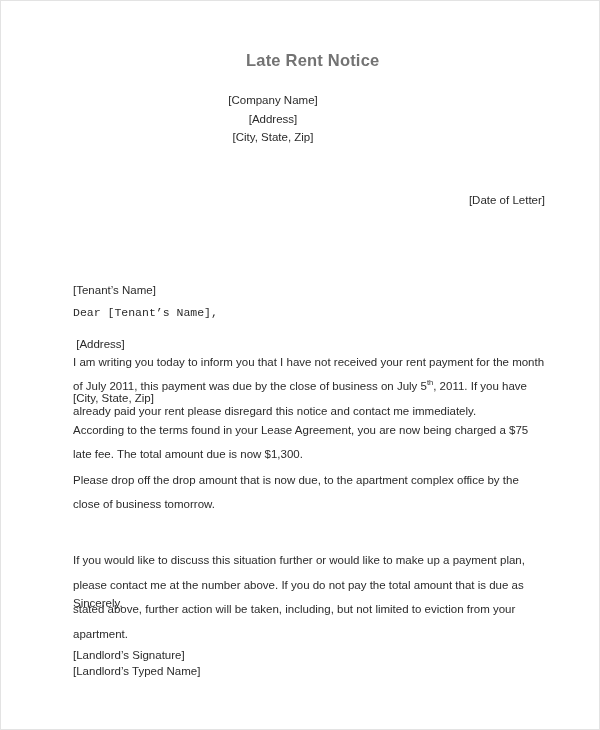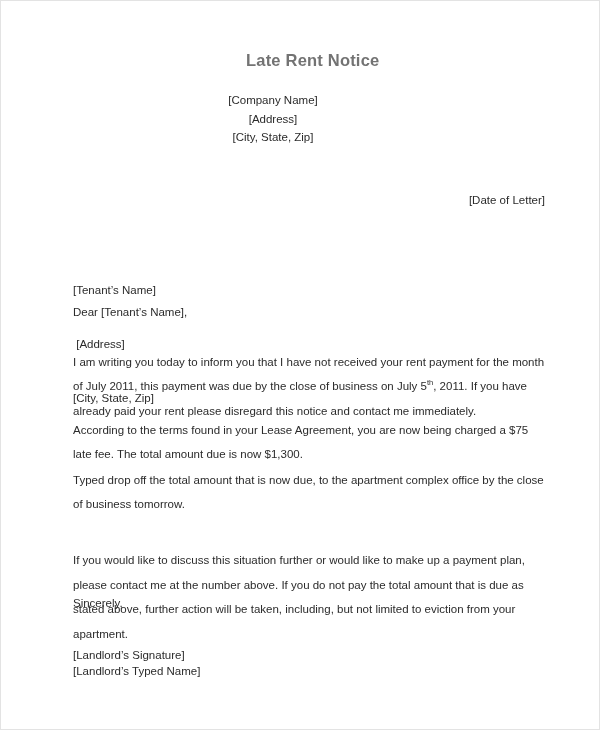--- a/index.html
+++ b/index.html
@@ -66,20 +66,21 @@
     display: block;
     white-space: pre;
     margin-top: 36px;
   }
   .salutation {
     position: absolute;
     left: 0;
     top: 303px;
     font-size: 11.5px;
     line-height: 17px;
+    font-family: Liberation Mono, monospace;
   }
   .para {
     position: absolute;
     left: 0;
     right: 0;
     font-size: 11.5px;
     line-height: 24.5px;
     text-align: left;
   }
   .para sup {
@@ -122,21 +123,21 @@
       <span class="line"> [Address]</span>
       <span class="line">[City, State, Zip]</span>
     </div>
 
     <div class="salutation">Dear [Tenant’s Name],</div>
 
     <p class="para" id="para-1"><span>I am writing you today to inform you that I have not received your rent payment for the month of July 2011, this payment was due by the close of business on July 5</span><sup>th</sup><span>, 2011. If you have already paid your rent please disregard this notice and contact me immediately.</span></p>
 
     <p class="para" id="para-2">According to the terms found in your Lease Agreement, you are now being charged a $75 late fee. The total amount due is now $1,300.</p>
 
-    <p class="para" id="para-3">Typed drop off the total amount that is now due, to the apartment complex office by the close of business tomorrow.</p>
+    <p class="para" id="para-3">Please drop off the drop amount that is now due, to the apartment complex office by the close of business tomorrow.</p>
 
     <p class="para" id="para-4">If you would like to discuss this situation further or would like to make up a payment plan, please contact me at the number above. If you do not pay the total amount that is due as stated above, further action will be taken, including, but not limited to eviction from your apartment.</p>
 
     <div class="closing" id="closing-sincerely">Sincerely,</div>
 
     <div class="closing" id="closing-signature">[Landlord’s Signature]</div>
 
     <div class="closing" id="closing-typed-name">[Landlord’s Typed Name]</div>
 
   </div>

